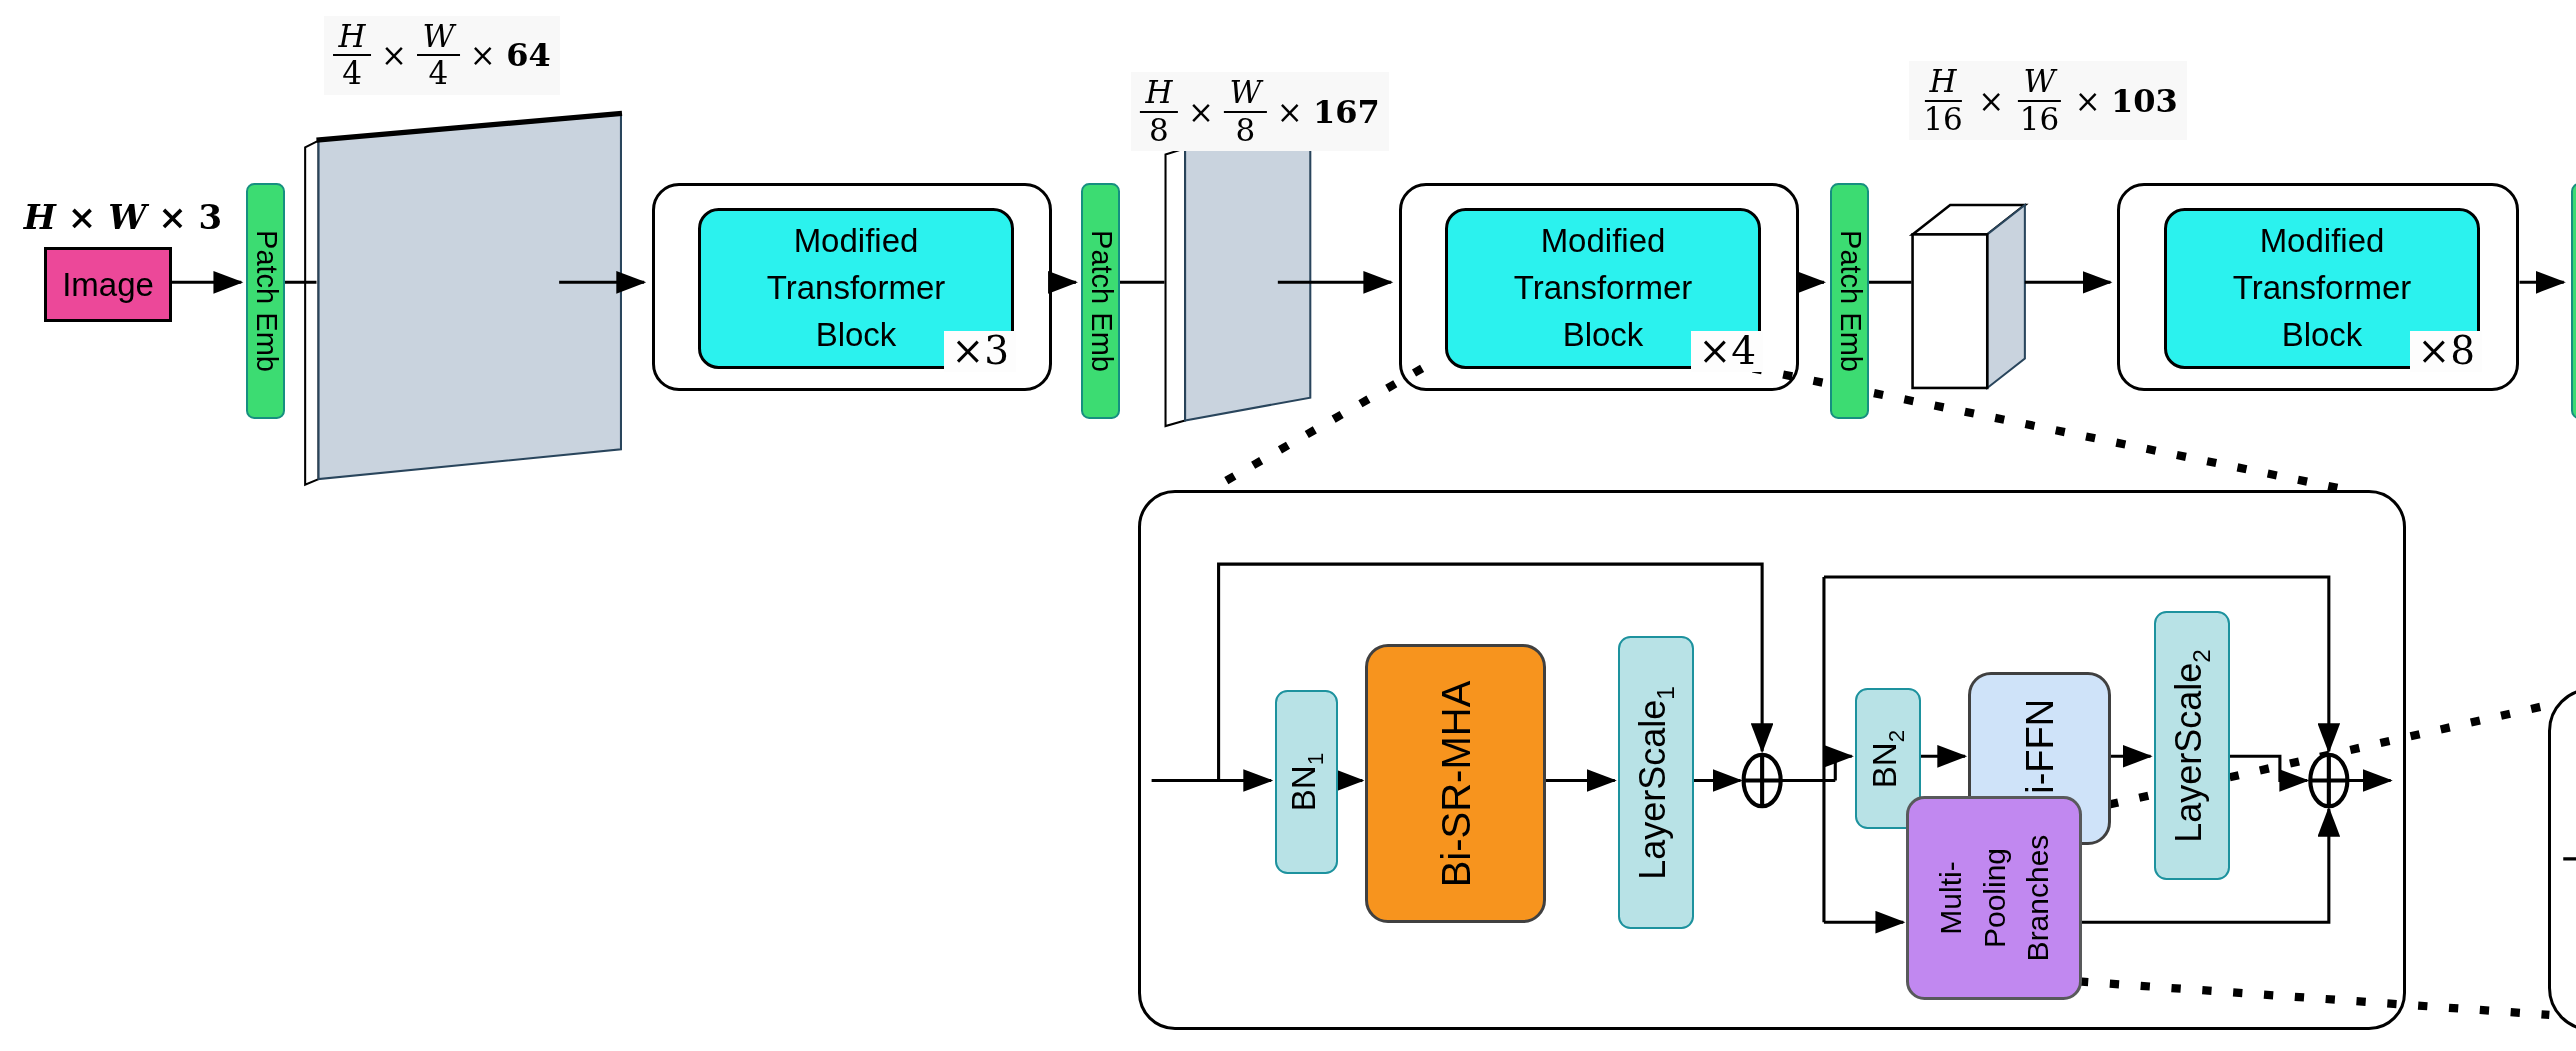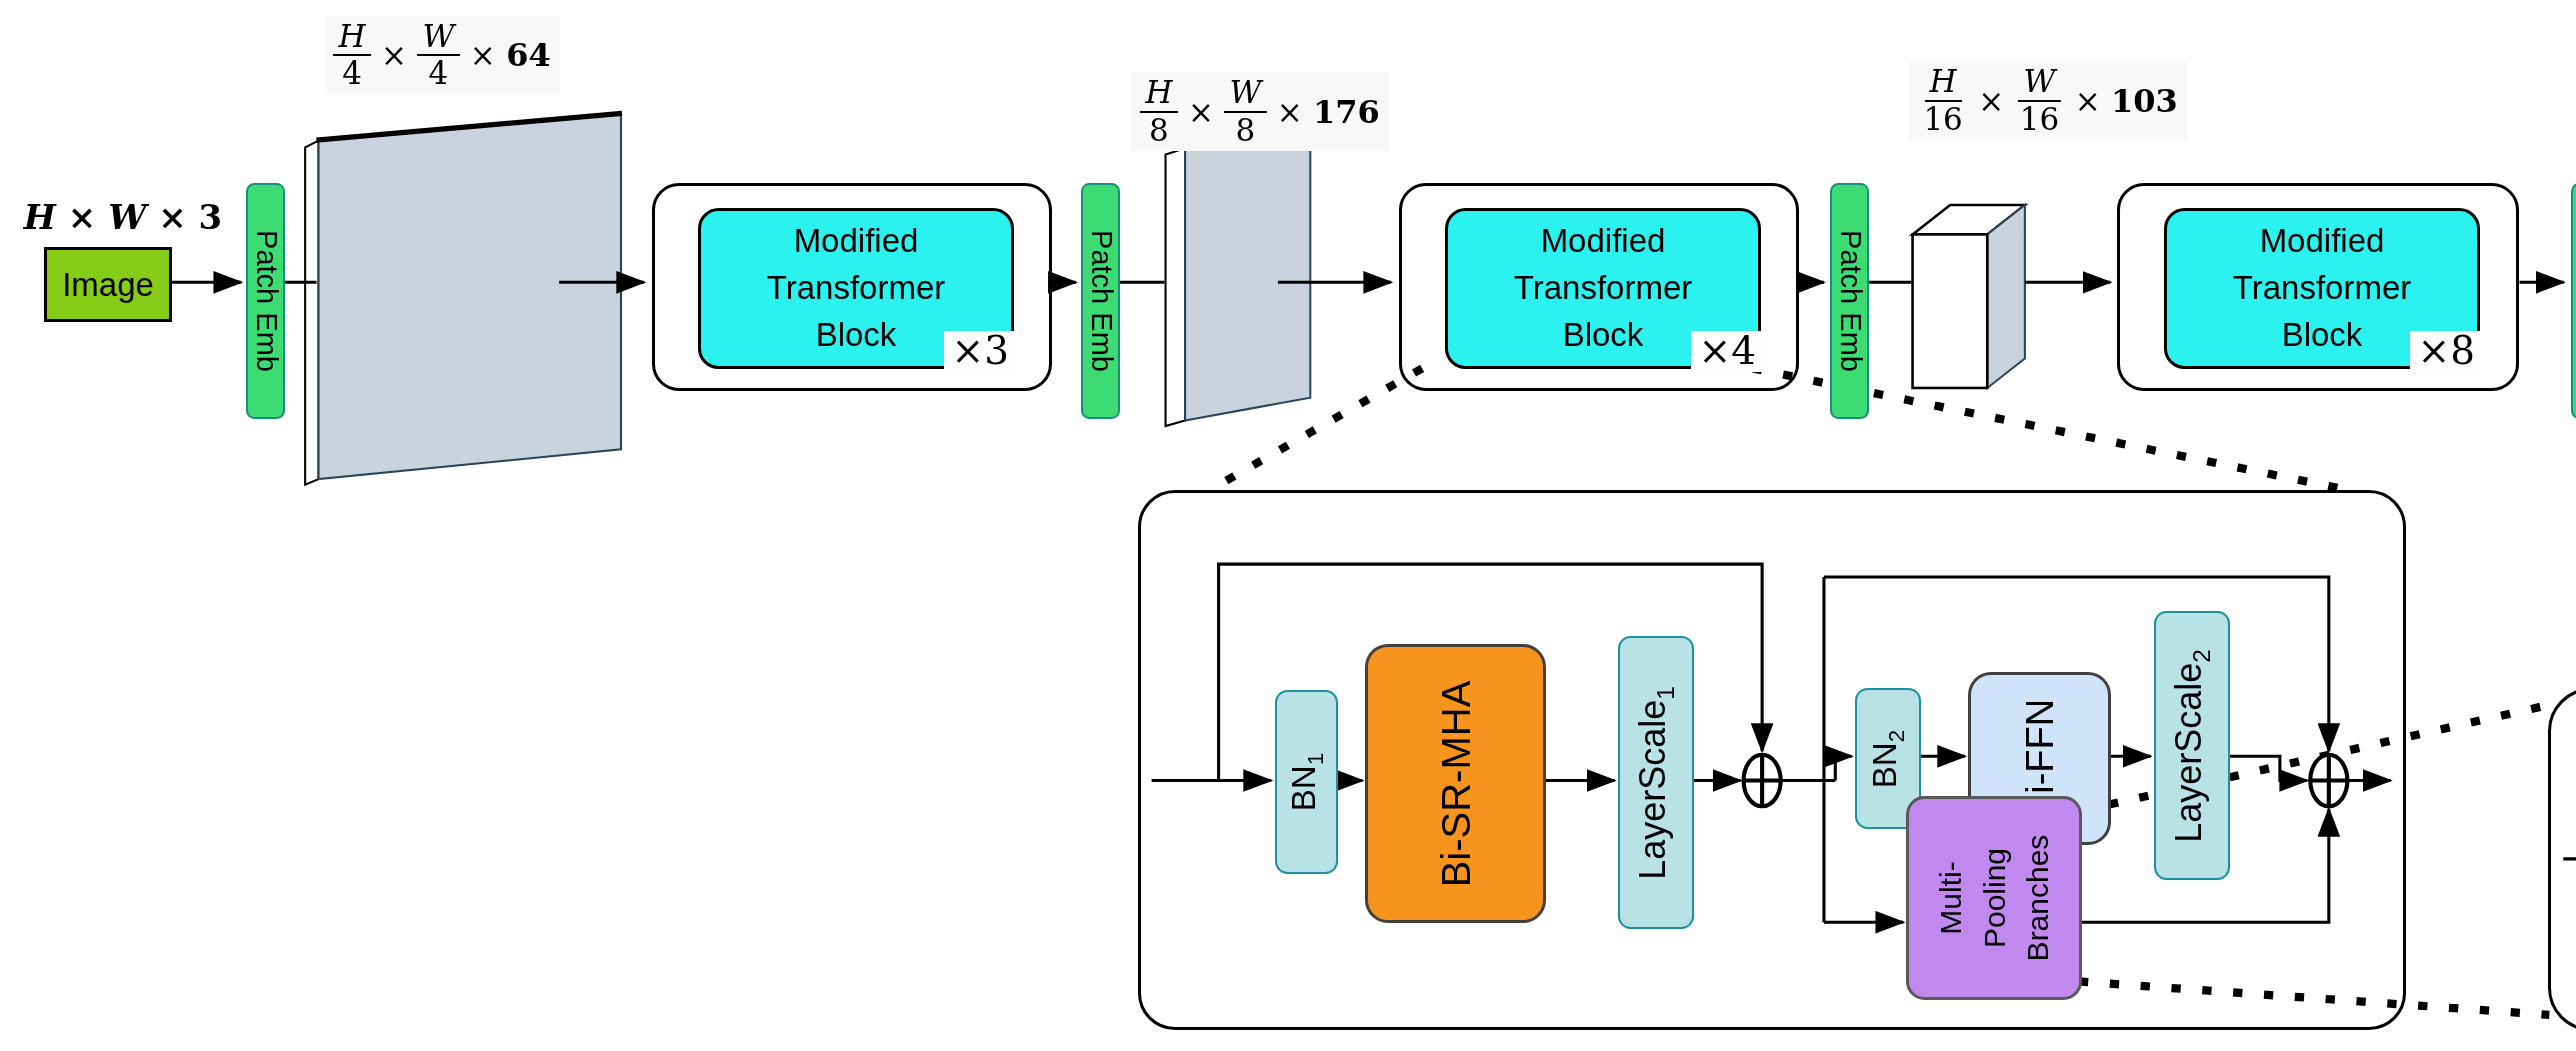--- a/index.html
+++ b/index.html
@@ -14,21 +14,21 @@
   .stage-outer{border-radius:27px;}
   .mtb{background:#2bf2ee;border:3.1px solid #000;border-radius:20.6px;display:flex;flex-direction:column;
        align-items:center;justify-content:center;font-size:33px;line-height:1.42;text-align:center;}
   .mult{position:absolute;right:-5.2px;bottom:-6.2px;background:#fdfdfd;padding:0 7.2px;
         font-family:"DejaVu Serif",serif;font-size:39px;line-height:1.05;}
   .pe{background:#3cdc72;border:2.6px solid #168f80;border-radius:8.2px;}
   .teal{background:#b8e2e6;border:2.6px solid #1d929e;border-radius:12.4px;}
   .orange{background:#f7941e;border:3.1px solid #404040;border-radius:23px;}
   .ffn{background:#cfe3f9;border:3.1px solid #404040;border-radius:23px;}
   .purple{background:#c188f0;border:3.1px solid #58595b;border-radius:18.5px;}
-  .imgbox{border:3.1px solid #000;background:#84cc16;display:flex;align-items:center;justify-content:center;
+  .imgbox{border:3.1px solid #000;background:#ec4899;display:flex;align-items:center;justify-content:center;
           font-size:33px;}
 
   
   .rot-cw,.rot-ccw{position:absolute;top:50%;left:50%;white-space:nowrap;}
   .rot-cw{transform:translate(-50%,-50%) rotate(90deg);}
   .rot-ccw{transform:translate(-50%,-50%) rotate(-90deg);}
   .pe .rot-cw{font-size:29px;}
   sub{font-size:0.68em;}
 
   
@@ -211,21 +211,21 @@
     <span class="frac">
         <span class="num">H</span>
         <span class="den">8</span>
       </span>
     <span>×</span>
     <span class="frac">
         <span class="num">W</span>
         <span class="den">8</span>
       </span>
     <span>×</span>
-      <span class="chan">176</span>
+      <span class="chan">167</span>
   </div>
   <div class="mathlbl z2" style="left:2048px;top:61px;">
     <span class="frac">
         <span class="num">H</span>
         <span class="den">16</span>
       </span>
     <span>×</span>
     <span class="frac">
         <span class="num">W</span>
         <span class="den">16</span>

